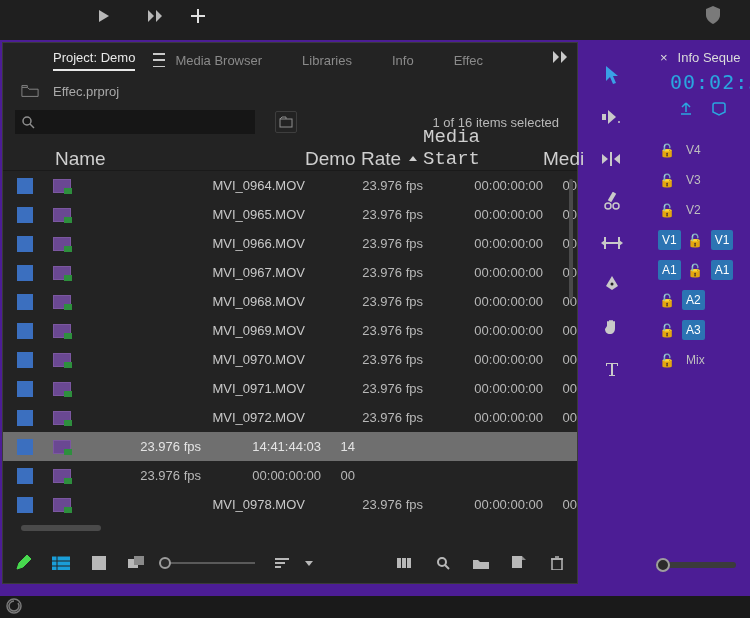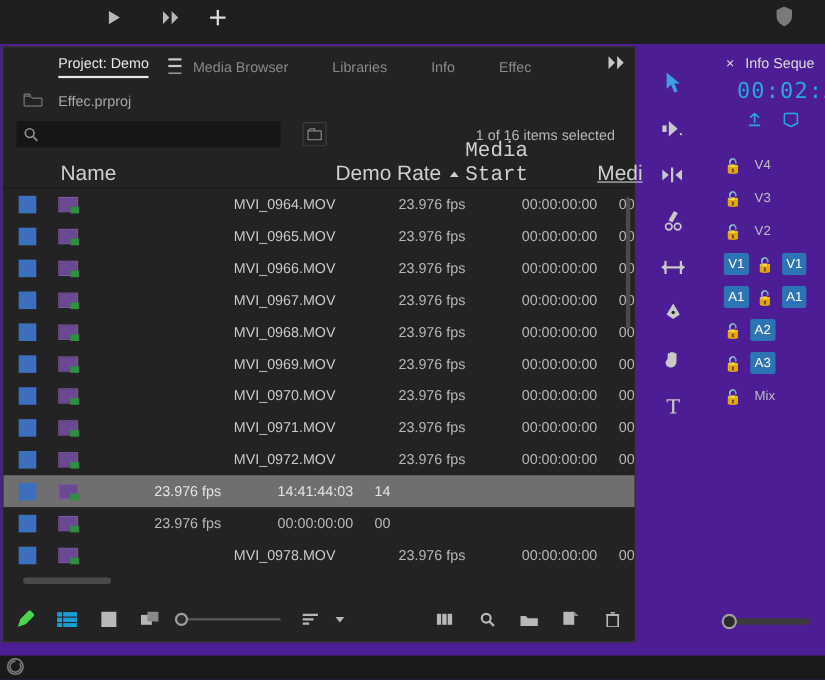--- a/index.html
+++ b/index.html
@@ -30,21 +30,21 @@
   .search-wrap input { flex:1; background:transparent; border:none; color:#c9c9c9; font-size:12px; outline:none; }
   .search-new-bin { width:22px; height:22px; margin-left:20px; display:flex; align-items:center; justify-content:center; border:1px solid #3e3e3e; border-radius:2px; }
   .sel-status { margin-left:auto; color:#b8b8b8; font-size:13px; padding-right:6px; }
 
   .grid { position:relative; }
   .cols { display:flex; height:32px; align-items:flex-end; padding-left:14px; font-size:19px; color:#cfcfcf; border-bottom:1px solid #1a1a1a; }
   .col-checkbox { width:36px; }
   .col-name { flex:1; padding-left:2px; }
   .col-fr { width:118px; display:flex; align-items:center; gap:6px; }
   .col-ms { width:120px;font-family:Liberation Mono, monospace; }
-  .col-me { width:34px;text-decoration:underline; }
+  .col-me { width:34px; }
   .sort-caret { width:12px; height:12px; }
 
   .rows { max-height:368px; overflow:hidden; position:relative;text-align:right; }
   .row { display:flex; align-items:center; height:29px; padding-left:14px; font-size:13px; color:#c9c9c9; }
   .row.selected { background:#6f6f6f; color:#efefef; }
   .rc-color { width:16px; height:16px; background:#3b6fbf; margin-right:20px; }
   .rc-icon { width:30px; display:flex; align-items:center; }
   .clip-icon { width:18px; height:14px; border:1px solid #7b57a0; background:linear-gradient(#6a4892,#6a4892); position:relative; }
   .clip-icon::after { content:""; position:absolute; right:-2px; bottom:-2px; width:8px; height:6px; background:#2e8f3e; }
   .rc-name { flex:1; }

